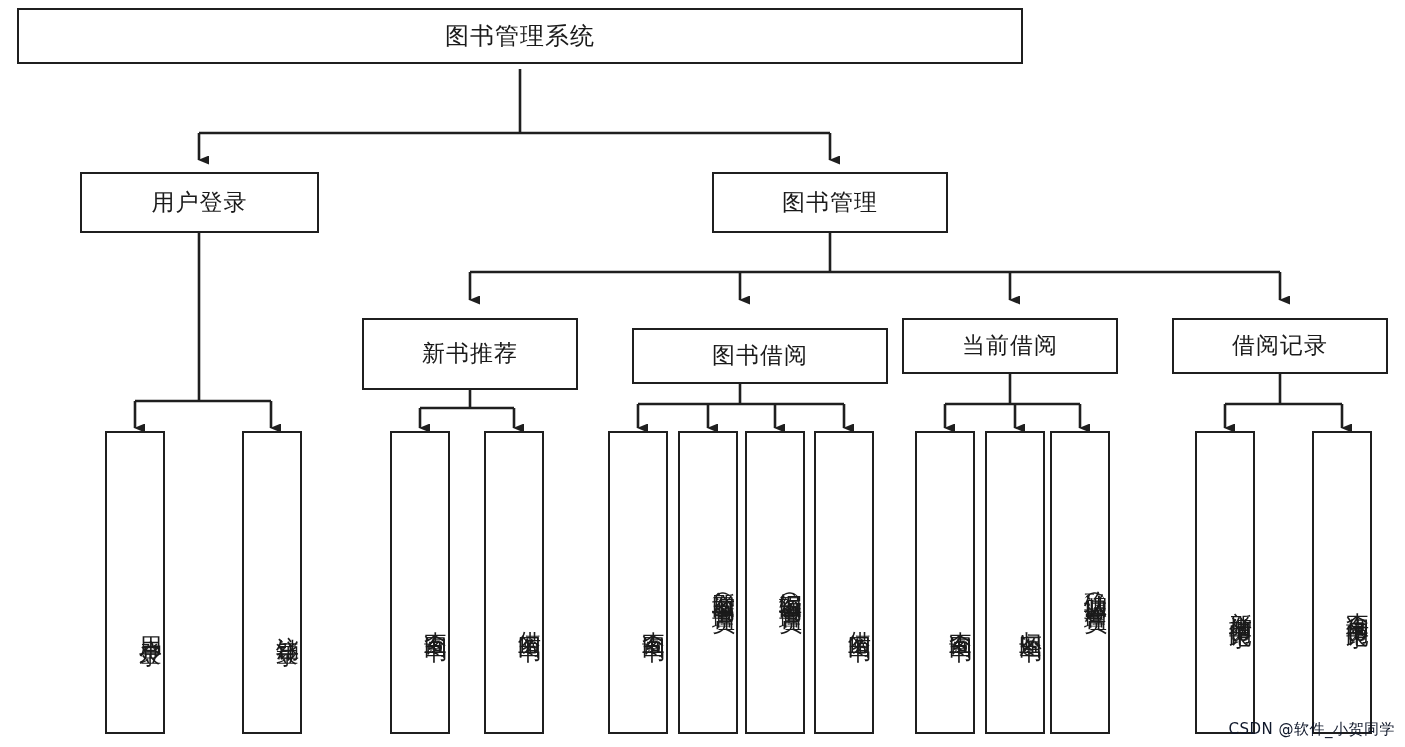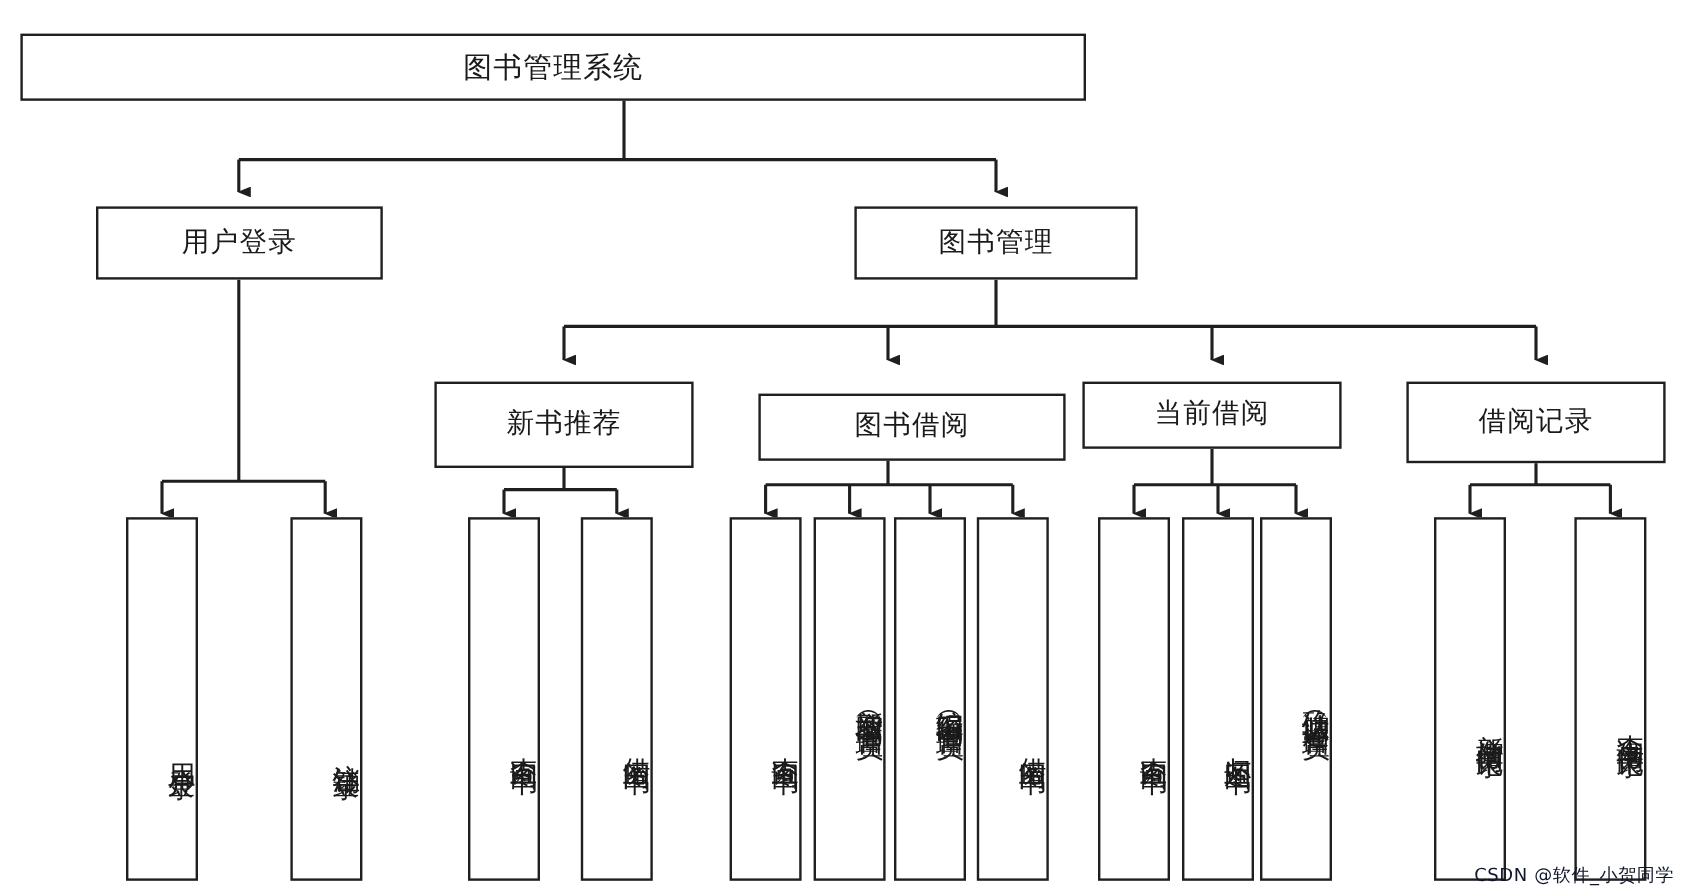--- a/index.html
+++ b/index.html
@@ -120,41 +120,41 @@
       <path d="M1015,404 L1015,428" marker-end="url(#arrowhead)"></path>
       <path d="M1080,404 L1080,428" marker-end="url(#arrowhead)"></path>
 
       <path d="M1280,374 L1280,404"></path>
       <path d="M1225,404 L1342,404"></path>
       <path d="M1225,404 L1225,428" marker-end="url(#arrowhead)"></path>
       <path d="M1342,404 L1342,428" marker-end="url(#arrowhead)"></path>
     </g>
   </svg>
 
-  <div class="node horizontal root" style="left:17px; top:28px; width:888px; height:56px;">
+  <div class="node horizontal root" style="left:17px; top:8px; width:1006px; height:56px;">
     <span class="node-label">图书管理系统</span>
   </div>
 
   <div class="node horizontal" style="left:80px; top:172px; width:239px; height:61px;">
     <span class="node-label">用户登录</span>
   </div>
   <div class="node horizontal" style="left:712px; top:172px; width:236px; height:61px;">
     <span class="node-label">图书管理</span>
   </div>
 
   <div class="node horizontal" style="left:362px; top:318px; width:216px; height:72px;">
     <span class="node-label">新书推荐</span>
   </div>
   <div class="node horizontal" style="left:632px; top:328px; width:256px; height:56px;">
     <span class="node-label">图书借阅</span>
   </div>
   <div class="node horizontal" style="left:902px; top:318px; width:216px; height:56px;text-align:center;">
     <span class="node-label">当前借阅</span>
   </div>
-  <div class="node horizontal" style="left:1172px; top:318px; width:216px; height:68px;">
+  <div class="node horizontal" style="left:1172px; top:318px; width:216px; height:56px;">
     <span class="node-label">借阅记录</span>
   </div>
 
   <div class="node vertical" style="left:105px; top:431px; width:60px; height:303px; padding-top:82px;">
     <span class="node-label">用户登录</span>
   </div>
   <div class="node vertical" style="left:242px; top:431px; width:60px; height:303px; padding-top:82px;">
     <span class="node-label">注销登录</span>
   </div>
 

